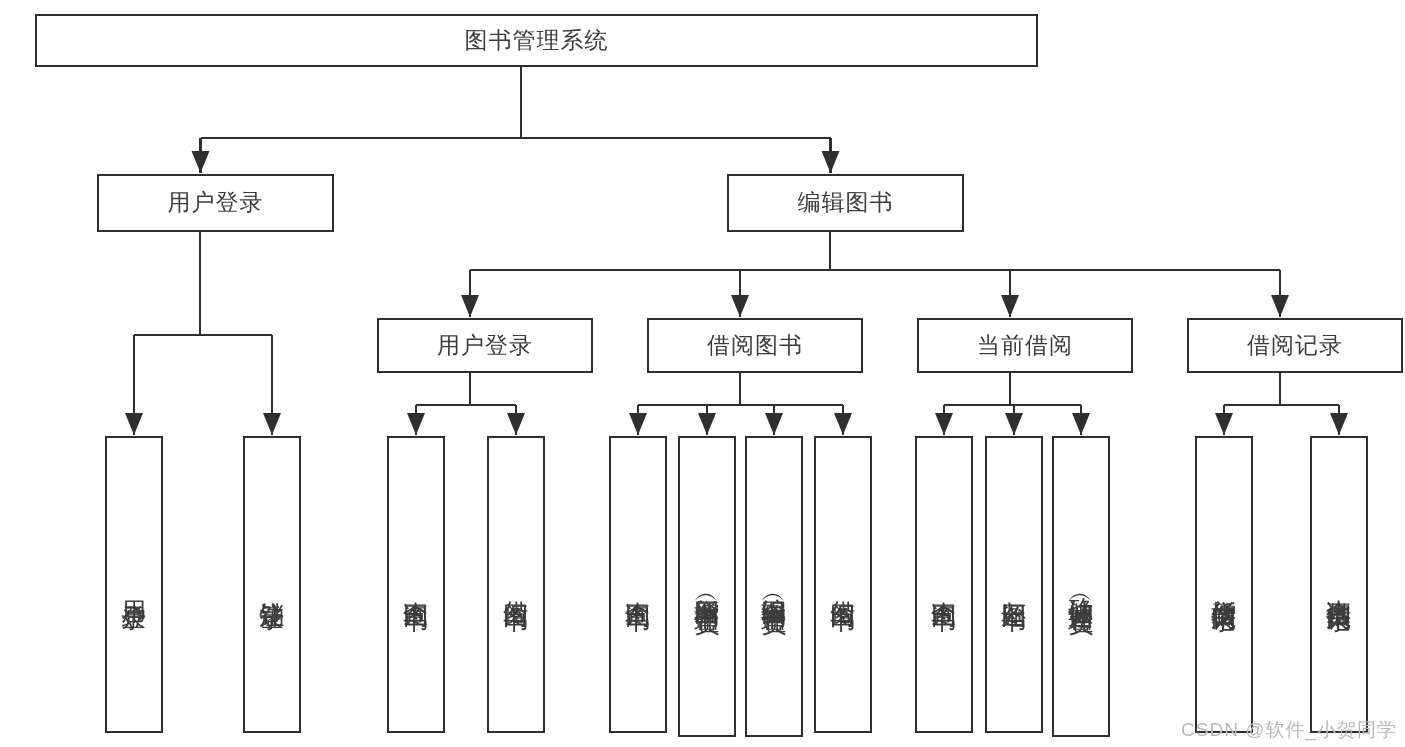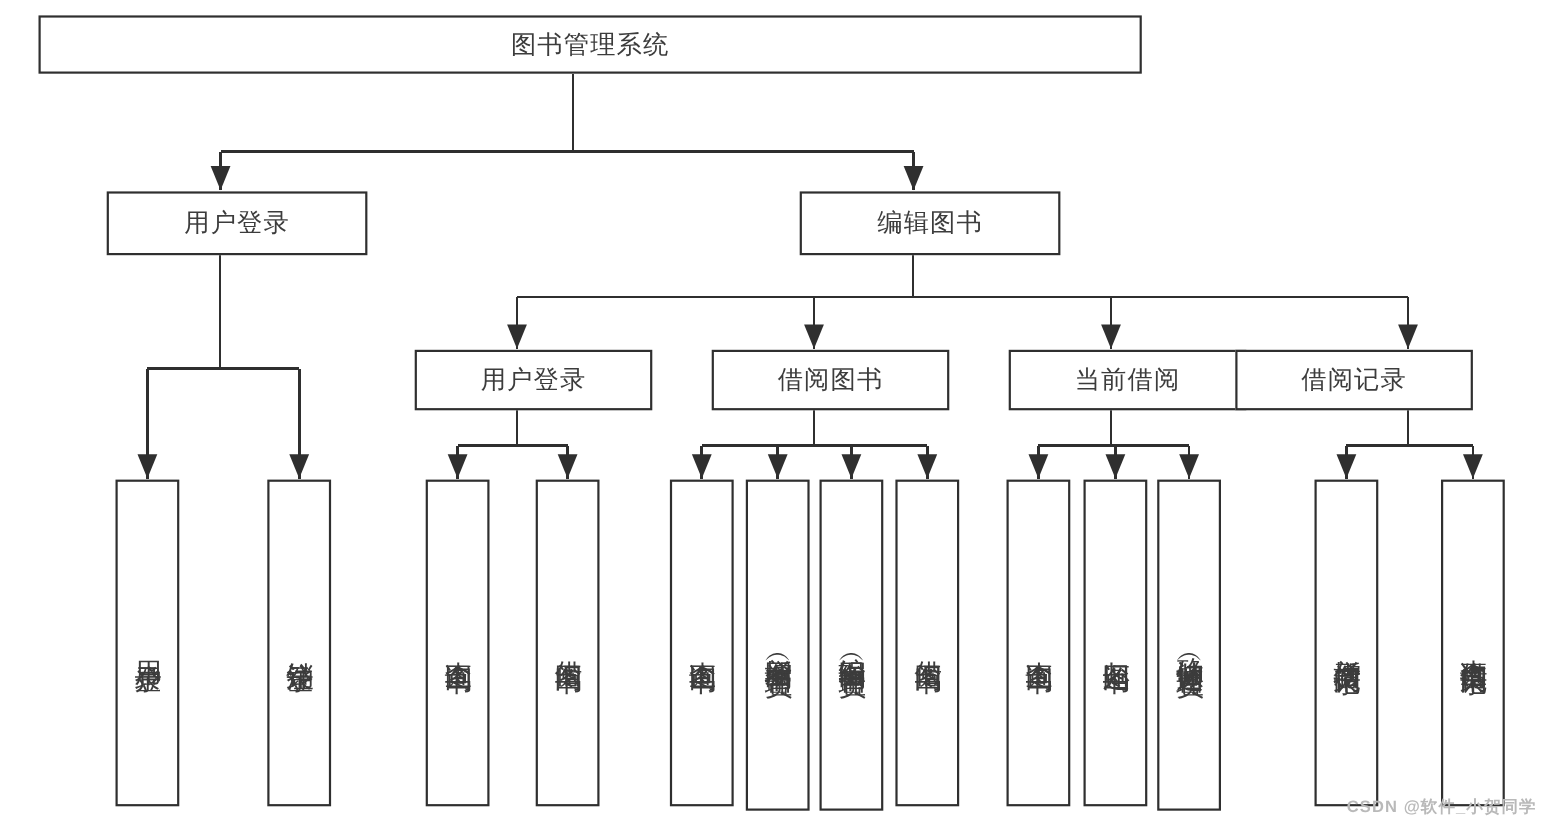--- a/index.html
+++ b/index.html
@@ -52,26 +52,25 @@
   .node.vert .vtext {
     writing-mode: vertical-rl;
     text-orientation: upright;
     display: block;
     white-space: nowrap;
   }
   #watermark {
     position: absolute;
     right: 8px;
     bottom: 4px;
-    font-size: 15px;
+    font-size: 19px;
     color: #b9b9b9;
     letter-spacing: 1px;
     white-space: nowrap;
     pointer-events: none;
-    font-weight: bold;
   }
 </style>
 </head>
 <body>
 
 <div id="canvas">
   <svg id="edges" viewBox="0 0 1405 747" xmlns="http://www.w3.org/2000/svg">
       <line x1="521" y1="67" x2="521" y2="138" stroke="#2f2f2f" stroke-width="2.5" shape-rendering="crispEdges"></line>
       <line x1="200.5" y1="138" x2="830.5" y2="138" stroke="#2f2f2f" stroke-width="2.5" shape-rendering="crispEdges"></line>
       <line x1="200.5" y1="138" x2="200.5" y2="173" stroke="#2f2f2f" stroke-width="2.5" shape-rendering="crispEdges"></line>
@@ -137,21 +136,21 @@
       </div>
       <div class="node horiz" style="left: 362px; top: 318px; width: 216px; height: 55px; border-color: rgb(47, 47, 47); color: rgb(60, 60, 60);">
         <span class="htext">用户登录</span>
       </div>
       <div class="node horiz" style="left: 632px; top: 318px; width: 216px; height: 55px; border-color: rgb(47, 47, 47); color: rgb(60, 60, 60);">
         <span class="htext">借阅图书</span>
       </div>
       <div class="node horiz" style="left: 902px; top: 318px; width: 216px; height: 55px; border-color: rgb(47, 47, 47); color: rgb(60, 60, 60); text-align: right;">
         <span class="htext">当前借阅</span>
       </div>
-      <div class="node horiz" style="left: 1108px; top: 318px; width: 216px; height: 55px; border-color: rgb(47, 47, 47); color: rgb(60, 60, 60);">
+      <div class="node horiz" style="left: 1172px; top: 318px; width: 216px; height: 55px; border-color: rgb(47, 47, 47); color: rgb(60, 60, 60);">
         <span class="htext">借阅记录</span>
       </div>
       <div class="node vert" style="left: 105px; top: 436px; width: 58px; height: 297px; border-color: rgb(47, 47, 47); color: rgb(60, 60, 60);">
         <span class="vtext">用户登录</span>
       </div>
       <div class="node vert" style="left: 243px; top: 436px; width: 58px; height: 297px; border-color: rgb(47, 47, 47); color: rgb(60, 60, 60);">
         <span class="vtext">注销登录</span>
       </div>
       <div class="node vert" style="left: 387px; top: 436px; width: 58px; height: 297px; border-color: rgb(47, 47, 47); color: rgb(60, 60, 60);">
         <span class="vtext">查询图书</span>

